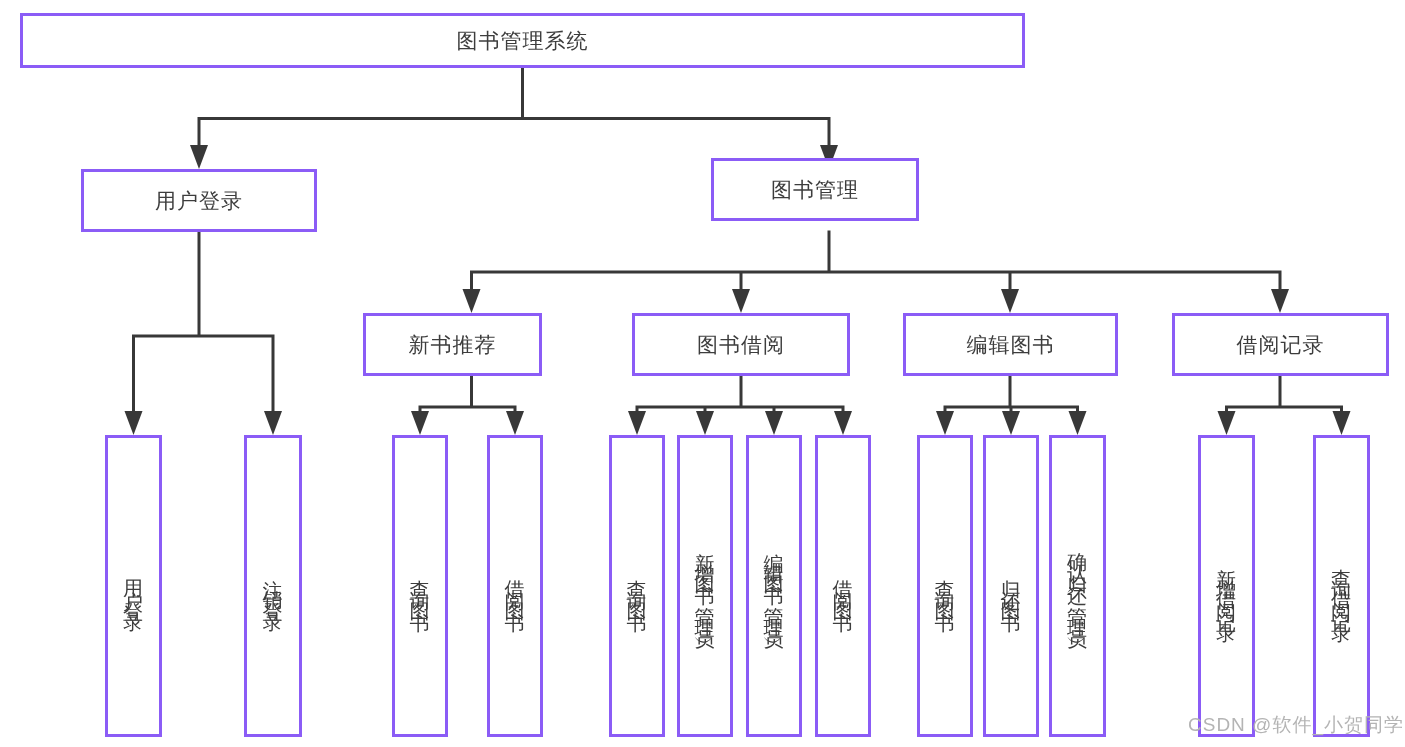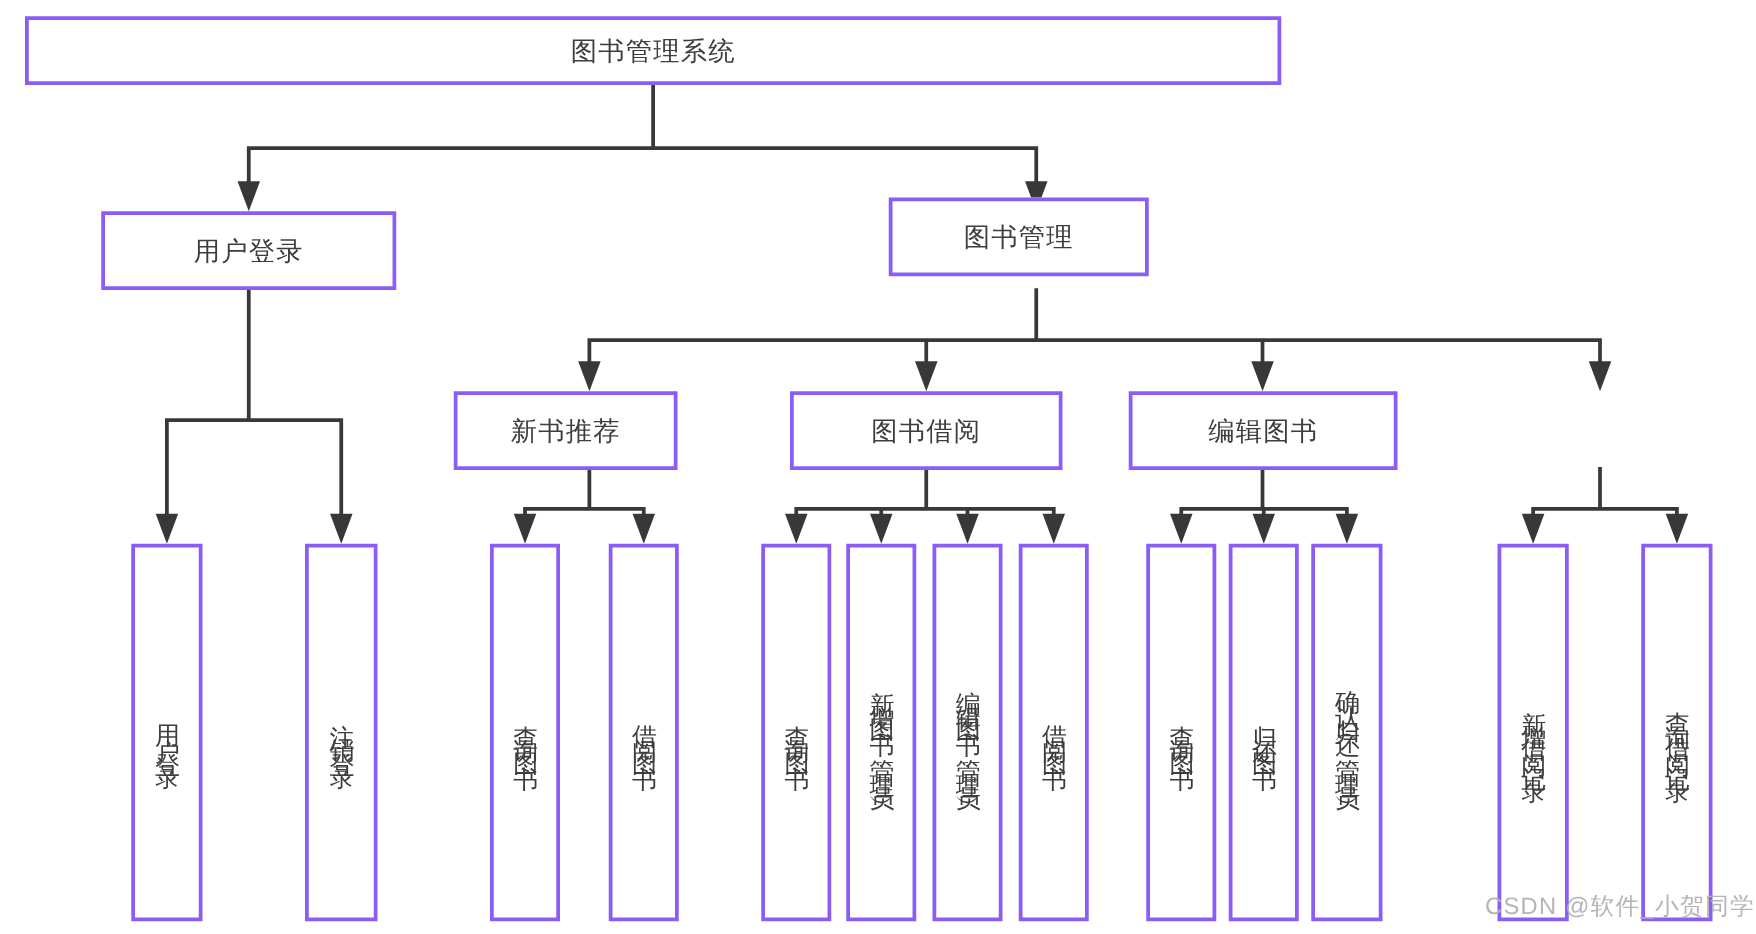--- a/index.html
+++ b/index.html
@@ -83,20 +83,23 @@
 
   <div class="node hnode" style="left:363px;top:313px;width:179px;height:63px;">
     <span class="label">新书推荐</span>
   </div>
   <div class="node hnode" style="left:632px;top:313px;width:218px;height:63px;">
     <span class="label">图书借阅</span>
   </div>
   <div class="node hnode" style="left:903px;top:313px;width:215px;height:63px;">
     <span class="label">编辑图书</span>
   </div>
+  <div class="node hnode" style="left:1172px;top:313px;width:217px;height:63px;">
+    <span class="label">借阅记录</span>
+  </div>
 
   <div class="node leaf" style="left:105px;top:435px;width:57px;height:302px;">
     <span class="label">用户登录</span>
   </div>
   <div class="node leaf" style="left:244px;top:435px;width:58px;height:302px;">
     <span class="label">注销登录</span>
   </div>
 
   <div class="node leaf" style="left:392px;top:435px;width:56px;height:302px;">
     <span class="label">查询图书</span>

